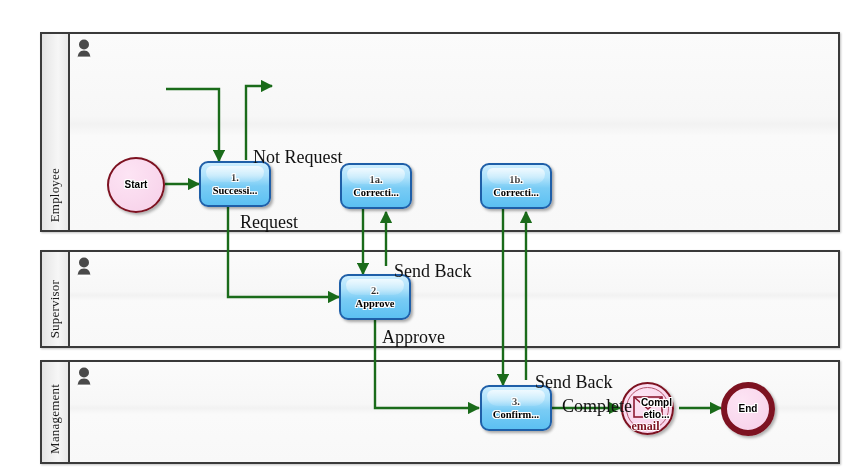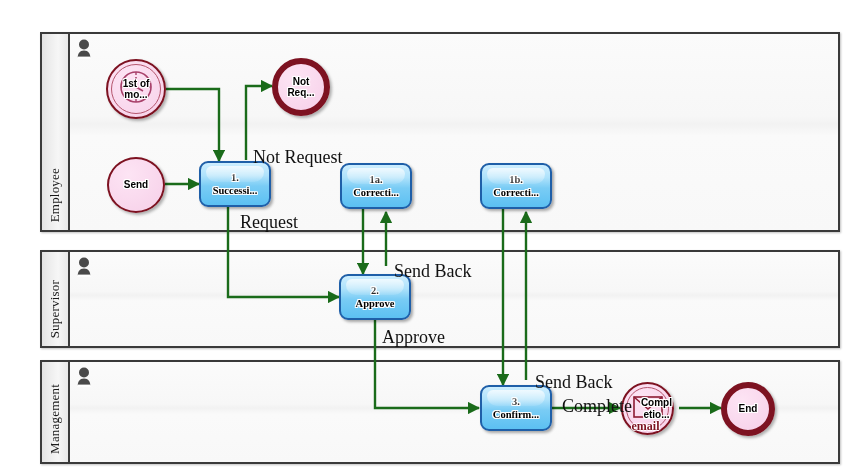--- a/index.html
+++ b/index.html
@@ -231,44 +231,24 @@
       <path d="M 526 380 L 526 212"></path>
 
       <path d="M 503 209 L 503 385"></path>
 
       <path d="M 552 408 L 620 408"></path>
 
       <path d="M 679 408 L 721 408"></path>
     </g>
   </svg>
 
-  <div class="node event event-timer" style="left:106px; top:59px; width:60px; height:60px;">
-    <div class="inner-ring"></div>
-    <div class="event-glyph">
-      <svg width="36" height="36" viewBox="0 0 36 36">
-        <circle cx="18" cy="18" r="15" fill="none" stroke="#a8406a" stroke-width="1.6"></circle>
-        <line x1="18" y1="18" x2="18" y2="8" stroke="#a8406a" stroke-width="1.6"></line>
-        <line x1="18" y1="18" x2="25" y2="22" stroke="#a8406a" stroke-width="1.6"></line>
-        <line x1="18" y1="3" x2="18" y2="6" stroke="#a8406a" stroke-width="1.4"></line>
-        <line x1="18" y1="30" x2="18" y2="33" stroke="#a8406a" stroke-width="1.4"></line>
-        <line x1="3" y1="18" x2="6" y2="18" stroke="#a8406a" stroke-width="1.4"></line>
-        <line x1="30" y1="18" x2="33" y2="18" stroke="#a8406a" stroke-width="1.4"></line>
-      </svg>
-    </div>
-    <span class="event-label">1st of
-mo...</span>
-  </div>
-
-  <div class="node event event-end" style="left:272px; top:58px; width:58px; height:58px;">
-    <span class="event-label">Not
-Req...</span>
-  </div>
+
 
   <div class="node event event-start" style="left:107px; top:157px; width:58px; height:56px;">
-    <span class="event-label">Send</span>
+    <span class="event-label">Start</span>
   </div>
 
   <div class="node task" style="left:199px; top:161px; width:72px; height:46px;">
     <div class="gloss"></div>
     <span class="task-label">1.
 Successi...</span>
   </div>
 
   <div class="node task" style="left:340px; top:163px; width:72px; height:46px;">
     <div class="gloss"></div>

